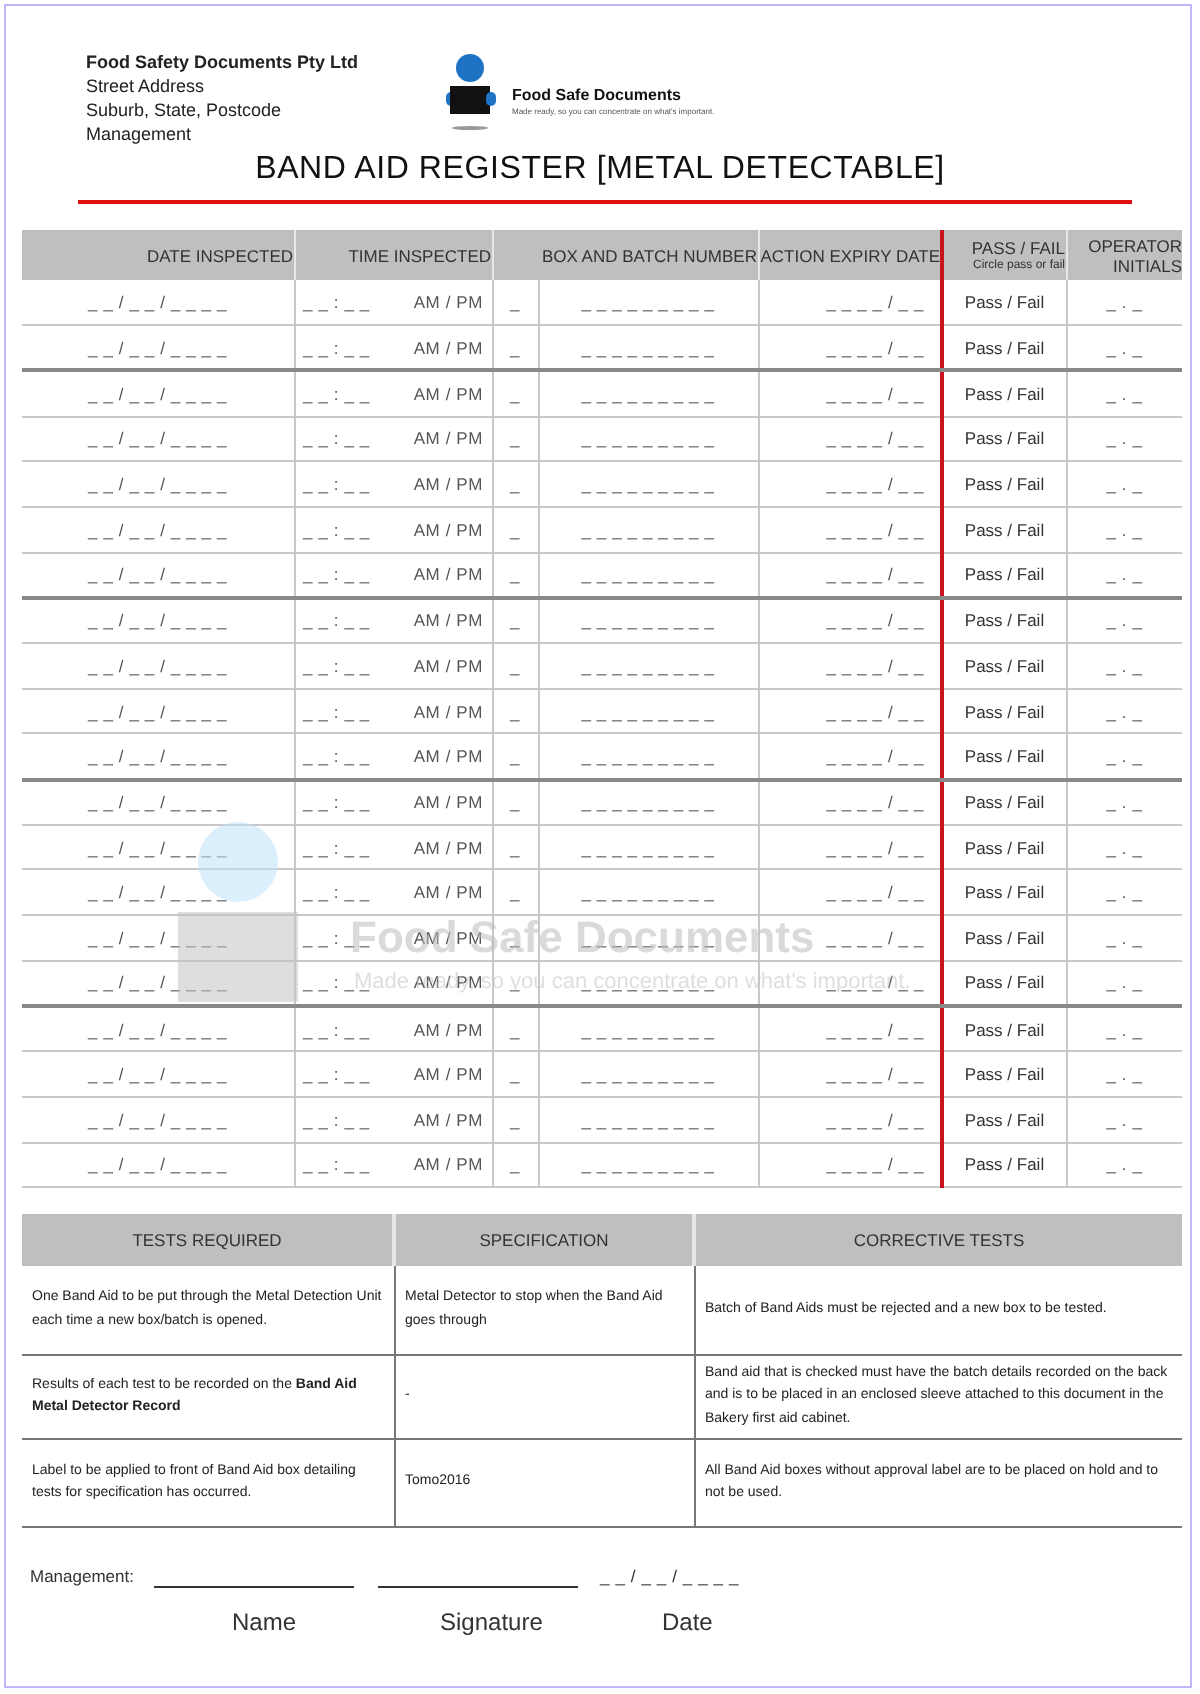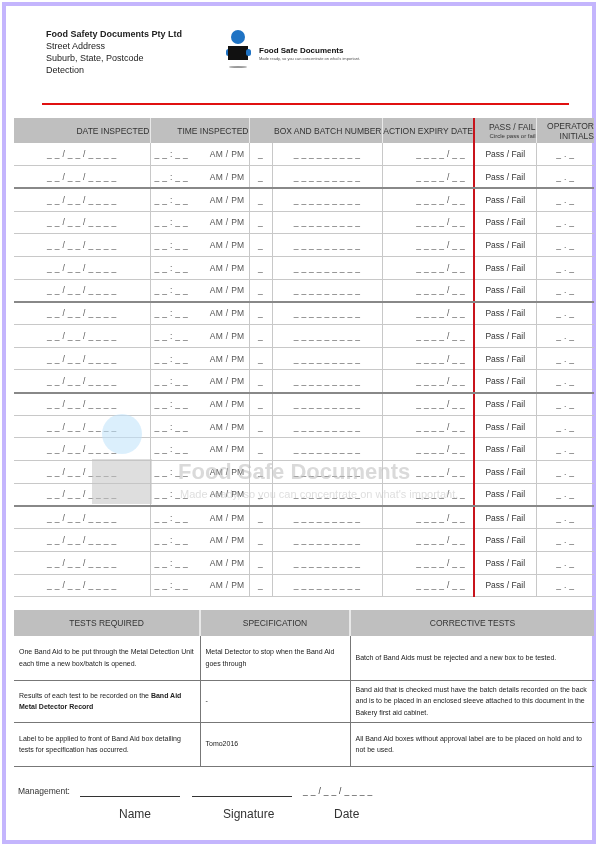--- a/index.html
+++ b/index.html
@@ -1,18 +1,18 @@
 <!DOCTYPE html>
 <html><head>
 <meta charset="utf-8">
 <style>
   * { box-sizing: border-box; margin: 0; padding: 0; }
   html, body { width: 600px; height: 847px; background: #ffffff; overflow: hidden; }
   body { font-family: "Liberation Sans", "DejaVu Sans", sans-serif; color: #222; position: relative; }
-  .page { position: absolute; left: 2px; top: 2px; width: 594px; height: 842px; border: 4px solid #c4b5fd; background: #fff; }
+  .page { position: absolute; left: 2px; top: 2px; width: 594px; height: 842px; border: 1px solid #c4b5fd; background: #fff; }
 
   
   .company { position: absolute; left: 40px; top: 22px; font-size: 9px; line-height: 12px; color: #222; }
   .company .name { font-weight: bold; font-size: 9px; }
   .logo { position: absolute; left: 220px; top: 24px; width: 160px; height: 48px; }
   .logo .head { position: absolute; left: 5px; top: 0; width: 14px; height: 14px; border-radius: 50%; background: #1f73c4; }
   .logo .book { position: absolute; left: 2px; top: 16px; width: 20px; height: 14px; background: #111; }
   .logo .earL { position: absolute; left: 0; top: 19px; width: 5px; height: 7px; background: #1f73c4; border-radius: 3px; }
   .logo .earR { position: absolute; left: 20px; top: 19px; width: 5px; height: 7px; background: #1f73c4; border-radius: 3px; }
   .logo .shadow { position: absolute; left: 3px; top: 36px; width: 18px; height: 2px; background: #999; border-radius: 50%; }
@@ -61,34 +61,35 @@
 </style>
 </head>
 <body>
 
 <div class="page">
 
   <div class="company">
     <div class="name">Food Safety Documents Pty Ltd</div>
     <div>Street Address</div>
     <div>Suburb, State, Postcode</div>
-    <div>Detection</div>
+    <div>Management</div>
   </div>
 
   <div class="logo">
     <div class="head"></div>
     <div class="earL"></div>
     <div class="book"></div>
     <div class="earR"></div>
     <div class="shadow"></div>
     <div class="brand">Food Safe Documents</div>
     <div class="tag">Made ready, so you can concentrate on what's important.</div>
   </div>
 
 
+  <div class="title">BAND AID REGISTER [METAL DETECTABLE]</div>
   <div class="redline"></div>
 
   <table class="reg">
     <colgroup>
       <col style="width:136px">
         <col style="width:99px">
         <col style="width:23px">
         <col style="width:110px">
         <col style="width:92px">
         <col style="width:62px">

